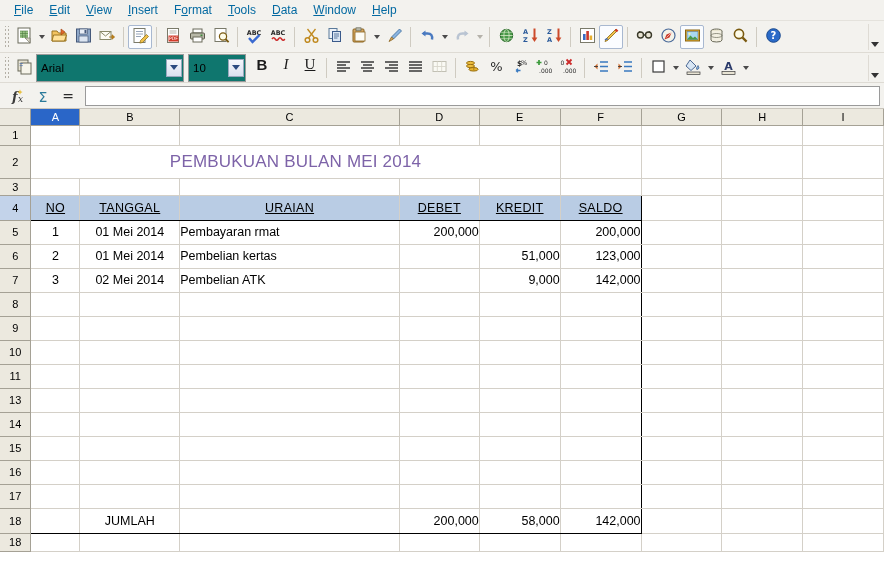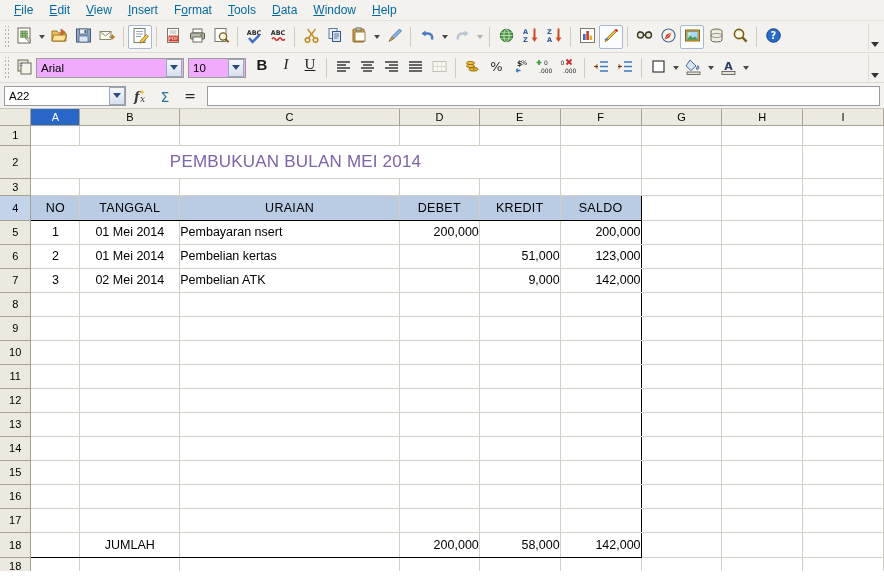--- a/index.html
+++ b/index.html
@@ -93,22 +93,22 @@
   }
   .tb-overflow i {
     width: 0; height: 0;
     border-left: 4px solid transparent;
     border-right: 4px solid transparent;
     border-top: 5px solid #333;
   }
 
   
   .combo {
-    height: 20px;
-    background: #f0abfc;
+    height: 28px;
+    background: #0f766e;
     border: 1px solid #9a9a9a;
     display: flex; align-items: center;
     flex: none;
     margin-right: 4px;
   }
   .combo .txt {
     font-size: 11.5px;
     color: #000;
     padding-left: 4px;
     flex: 1;
@@ -249,20 +249,21 @@
   .tb-t { border-top: 1.6px solid #000; }
   .tb-b { border-bottom: 1.6px solid #000; }
 
   .hdr-cell {
     background: #b9cce4;
     font-weight: bold;
     font-size: 12.5px;
     text-align: center;
     color: #000;
     letter-spacing: 0.3px;
+    text-decoration: underline;
   }
   .title-cell {
     color: #7d63a8;
     font-weight: bold;
     font-size: 17px;
     text-align: center;
     letter-spacing: 0.2px;
     background: #fff;
   }
   .c-center { text-align: center; }
@@ -690,26 +691,20 @@
   <div class="tb-arrow">
       <i></i>
     </div>
 
   <div class="tb-overflow">
       <i></i>
     </div>
 </div>
 
 <div id="formulabar">
-  <div id="name-box">
-    <div class="txt">A22</div>
-    <div class="dd" style="width:16px;height:18px;background:linear-gradient(#f5f7fb,#d8e0ef);border:1px solid #9aa7bd;display:flex;align-items:center;justify-content:center;">
-      <i style="width:0;height:0;border-left:4px solid transparent;border-right:4px solid transparent;border-top:5px solid #2a4a80;"></i>
-    </div>
-  </div>
 
   <div class="fb-btn">
     <svg width="18" height="18" viewBox="0 0 18 18">
       <text x="3" y="14" font-size="13" fill="#3a3a3a" font-family="DejaVu Serif" font-style="italic" font-weight="bold">f</text>
       <text x="9" y="15" font-size="9" fill="#3a3a3a" font-family="DejaVu Serif" font-style="italic">x</text>
       <path d="M11 2.5l0.8 1.8 1.8 0.8-1.8 0.8-0.8 1.8-0.8-1.8-1.8-0.8 1.8-0.8z" fill="#e8c040"></path>
     </svg>
   </div>
 
   <div class="fb-btn">
@@ -803,21 +798,21 @@
       <td class="cell"></td>
       <td class="cell"></td>
     </tr>
 
     </tbody>
       <tbody id="data-rows">
         <tr style="height: 24px;">
           <td class="rowhdr">5</td>
           <td class="cell c-center tb-l">1</td>
           <td class="cell c-center ">01 Mei 2014</td>
-          <td class="cell c-left ">Pembayaran nsert</td>
+          <td class="cell c-left ">Pembayaran rmat</td>
           <td class="cell c-right ">200,000</td>
           <td class="cell c-right "></td>
           <td class="cell c-right tb-r">200,000</td>
           <td class="cell"></td>
           <td class="cell"></td>
           <td class="cell"></td>
         </tr>
         <tr style="height: 24px;">
           <td class="rowhdr">6</td>
           <td class="cell c-center tb-l">2</td>
@@ -873,32 +868,20 @@
           <td class="cell c-left "></td>
           <td class="cell c-right "></td>
           <td class="cell c-right "></td>
           <td class="cell c-right tb-r"></td>
           <td class="cell"></td>
           <td class="cell"></td>
           <td class="cell"></td>
         </tr>
         <tr style="height: 24px;">
           <td class="rowhdr">11</td>
-          <td class="cell c-center tb-l"></td>
-          <td class="cell c-center "></td>
-          <td class="cell c-left "></td>
-          <td class="cell c-right "></td>
-          <td class="cell c-right "></td>
-          <td class="cell c-right tb-r"></td>
-          <td class="cell"></td>
-          <td class="cell"></td>
-          <td class="cell"></td>
-        </tr>
-        <tr style="height: 24px;">
-          <td class="rowhdr">12</td>
           <td class="cell c-center tb-l"></td>
           <td class="cell c-center "></td>
           <td class="cell c-left "></td>
           <td class="cell c-right "></td>
           <td class="cell c-right "></td>
           <td class="cell c-right tb-r"></td>
           <td class="cell"></td>
           <td class="cell"></td>
           <td class="cell"></td>
         </tr>

